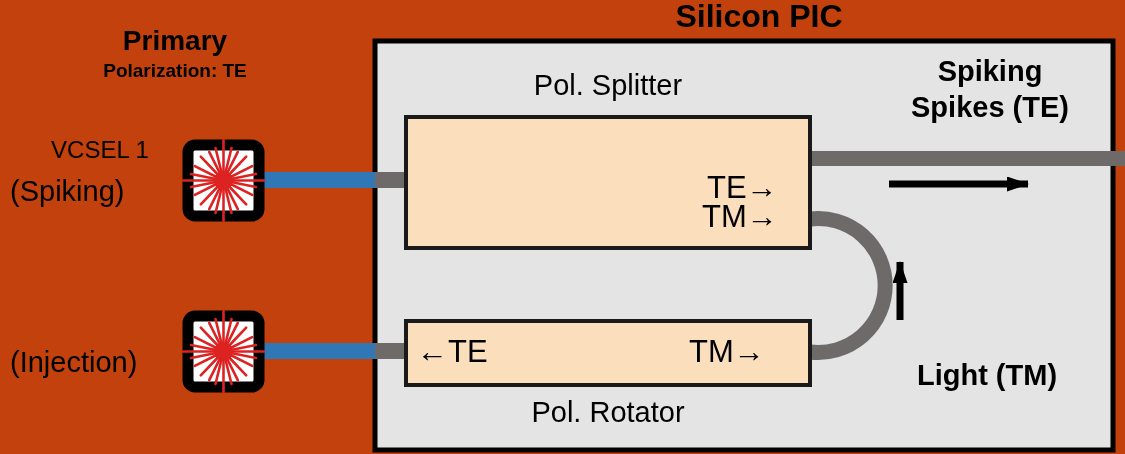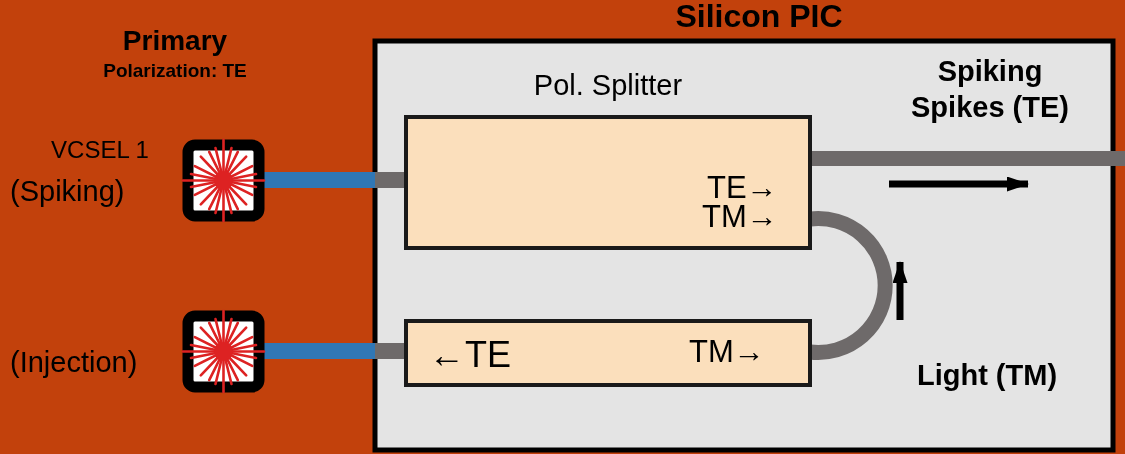--- a/index.html
+++ b/index.html
@@ -138,22 +138,23 @@
   <div class="lbl left" style="left:10px; top:137px; width:180px; font-size:24px;text-align:center;">VCSEL 1</div>
   <div class="lbl left" style="left:10px; top:176px; width:190px; font-size:29px;">(Spiking)</div>
 
   <div class="lbl left" style="left:10px; top:347px; width:190px; font-size:29px;">(Injection)</div>
 
   <div class="lbl center" style="left:408px; top:70px; width:400px; font-size:29px;">Pol. Splitter</div>
 
   <div class="lbl left" style="left:707px; top:136px; width:110px; font-size:31px;margin-top:36px;">TE→</div>
   <div class="lbl left" style="left:702px; top:201px; width:115px; font-size:31px;">TM→</div>
 
-  <div class="lbl left" style="left:429px; top:336px; width:170px; font-size:36px;">←TE</div>
+  <div class="lbl left" style="left:417px; top:336px; width:170px; font-size:31px;">←TE</div>
   <div class="lbl left" style="left:689px; top:336px; width:130px; font-size:31px;">TM→</div>
 
+  <div class="lbl center" style="left:408px; top:397px; width:400px; font-size:29px;">Pol. Rotator</div>
 
   <div class="lbl bold center" style="left:870px; top:56px; width:240px; font-size:29px;">Spiking</div>
   <div class="lbl bold center" style="left:862px; top:92px; width:256px; font-size:29px;">Spikes (TE)</div>
 
   <div class="lbl bold center" style="left:862px; top:360px; width:250px; font-size:29px;">Light (TM)</div>
 
 </div>
 
 </body></html>

